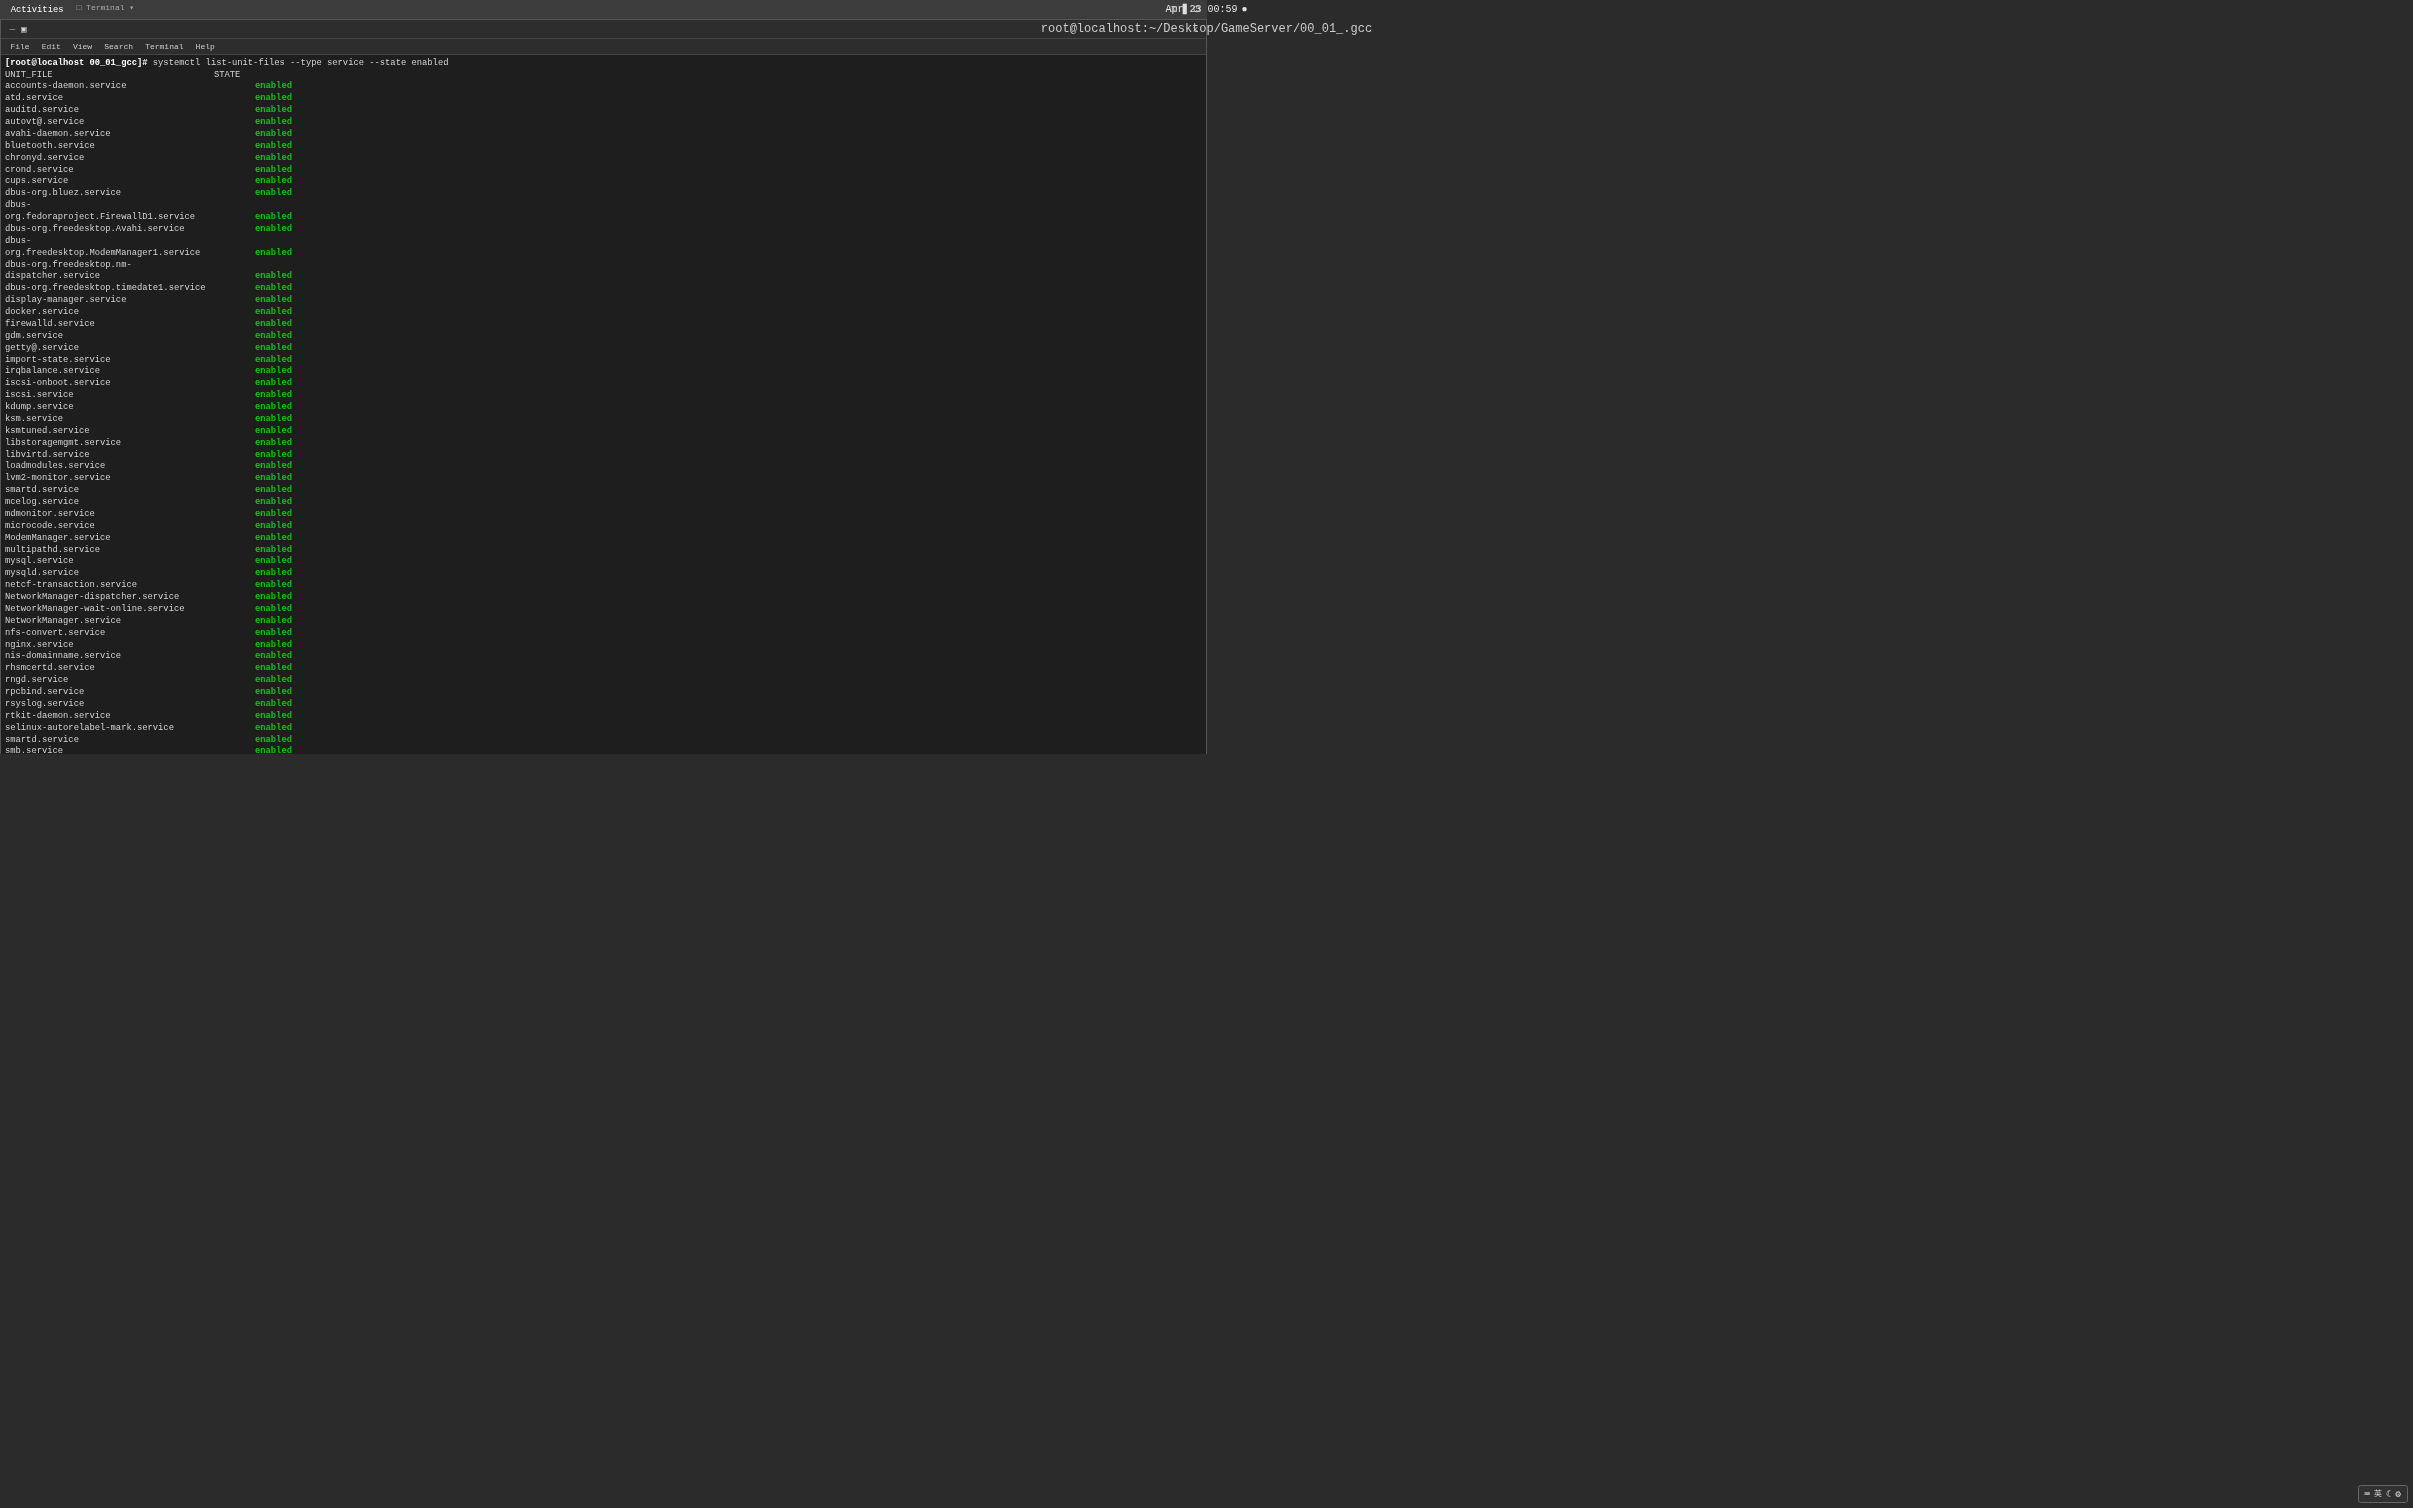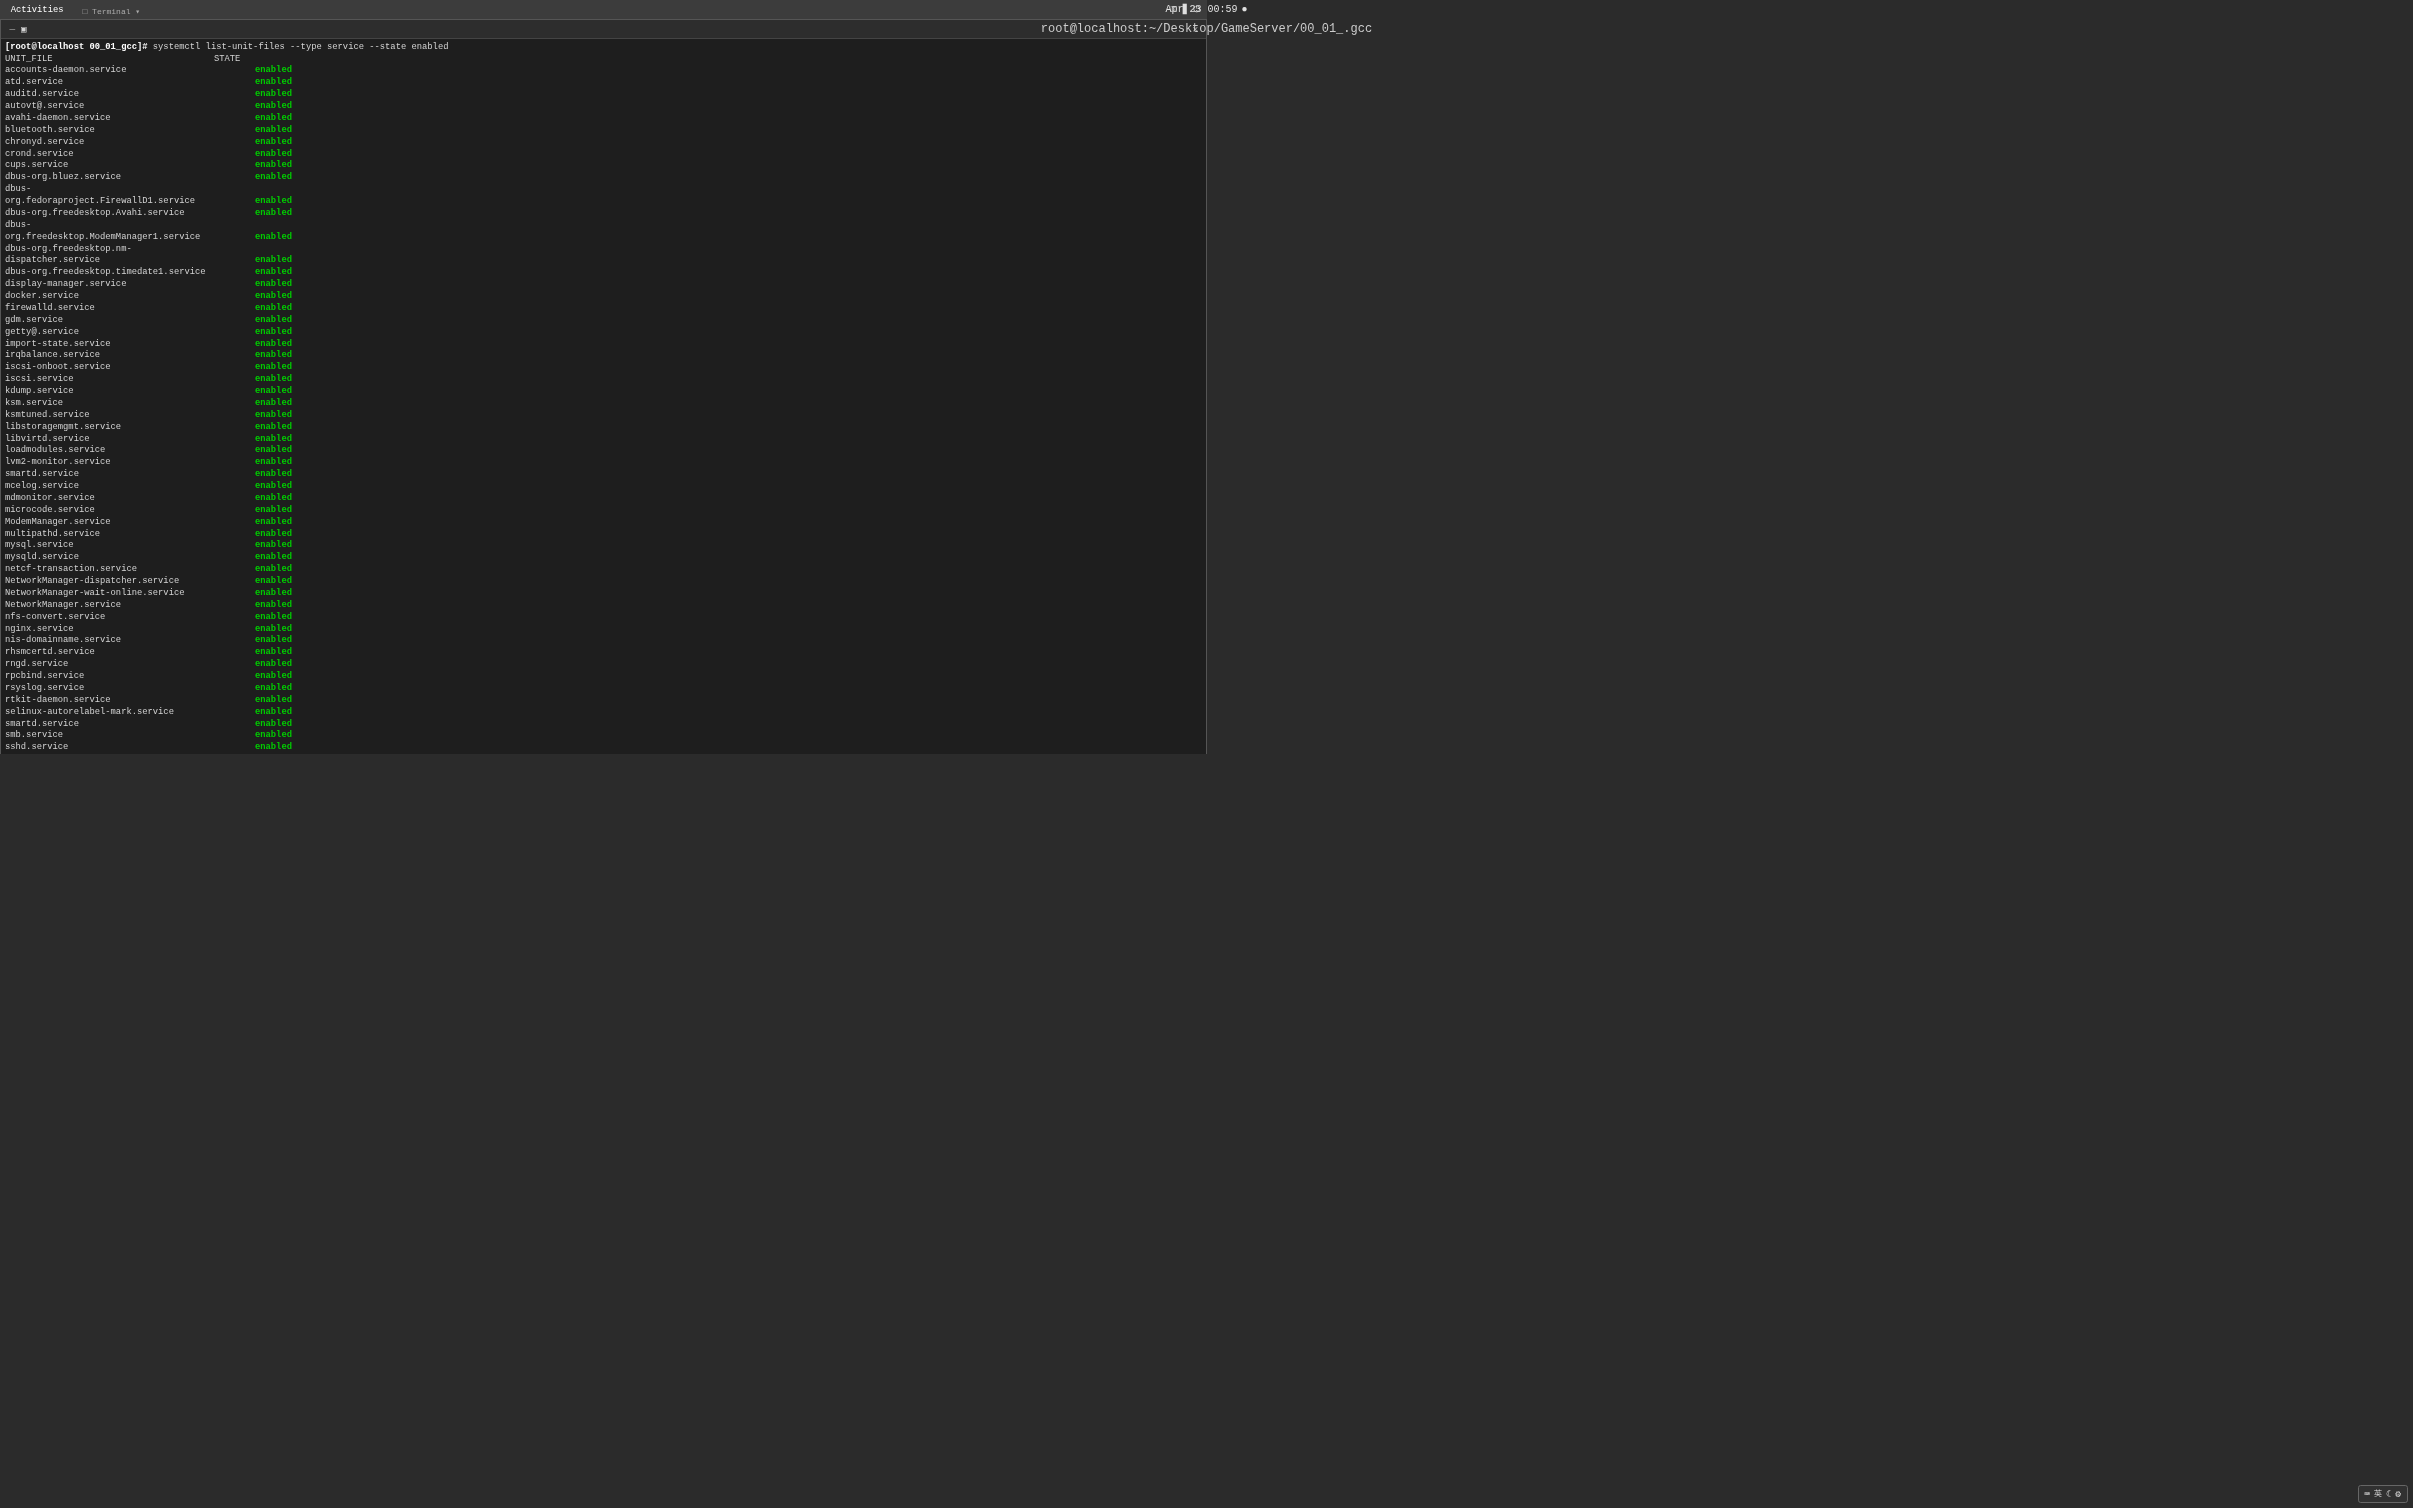--- a/index.html
+++ b/index.html
@@ -20,22 +20,22 @@
       height: 19px;
       display: flex;
       align-items: center;
       justify-content: space-between;
       padding: 0 6.7px;
       font-size: 8.8px;
       color: #e0e0e0;
     }
     .system-bar-left {
       display: flex;
-      align-items: flex-end;
-      gap: 15px;
+      align-items: flex-start;
+      gap: 9px;
     }
     .activities-btn {
       color: #ffffff;
       font-size: 8.8px;
       cursor: pointer;
       padding: 1.3px 4px;
     }
     .system-bar-center {
       position: absolute;
       left: 50%;
@@ -216,20 +216,28 @@
 <div class="window">
   <div class="window-titlebar">
     <div class="title-left">
       <span class="window-control-min">—</span>
       <span style="font-size:8.8px;">▣</span>
     </div>
     <span class="window-title">root@localhost:~/Desktop/GameServer/00_01_.gcc</span>
     <span class="window-control-close">✕</span>
   </div>
 
+  <div class="menu-bar">
+    <span class="menu-item">File</span>
+    <span class="menu-item">Edit</span>
+    <span class="menu-item">View</span>
+    <span class="menu-item">Search</span>
+    <span class="menu-item">Terminal</span>
+    <span class="menu-item">Help</span>
+  </div>
 
   <div class="terminal-body">
     <div class="prompt-line">
       <span class="prompt-user">[root@localhost 00_01_gcc]# </span><span class="cmd-text">systemctl list-unit-files --type service --state enabled</span>
     </div>
     <div class="header-row">
       <span class="header-unit">UNIT_FILE</span>
       <span>STATE</span>
     </div>
     <div id="service-list">

